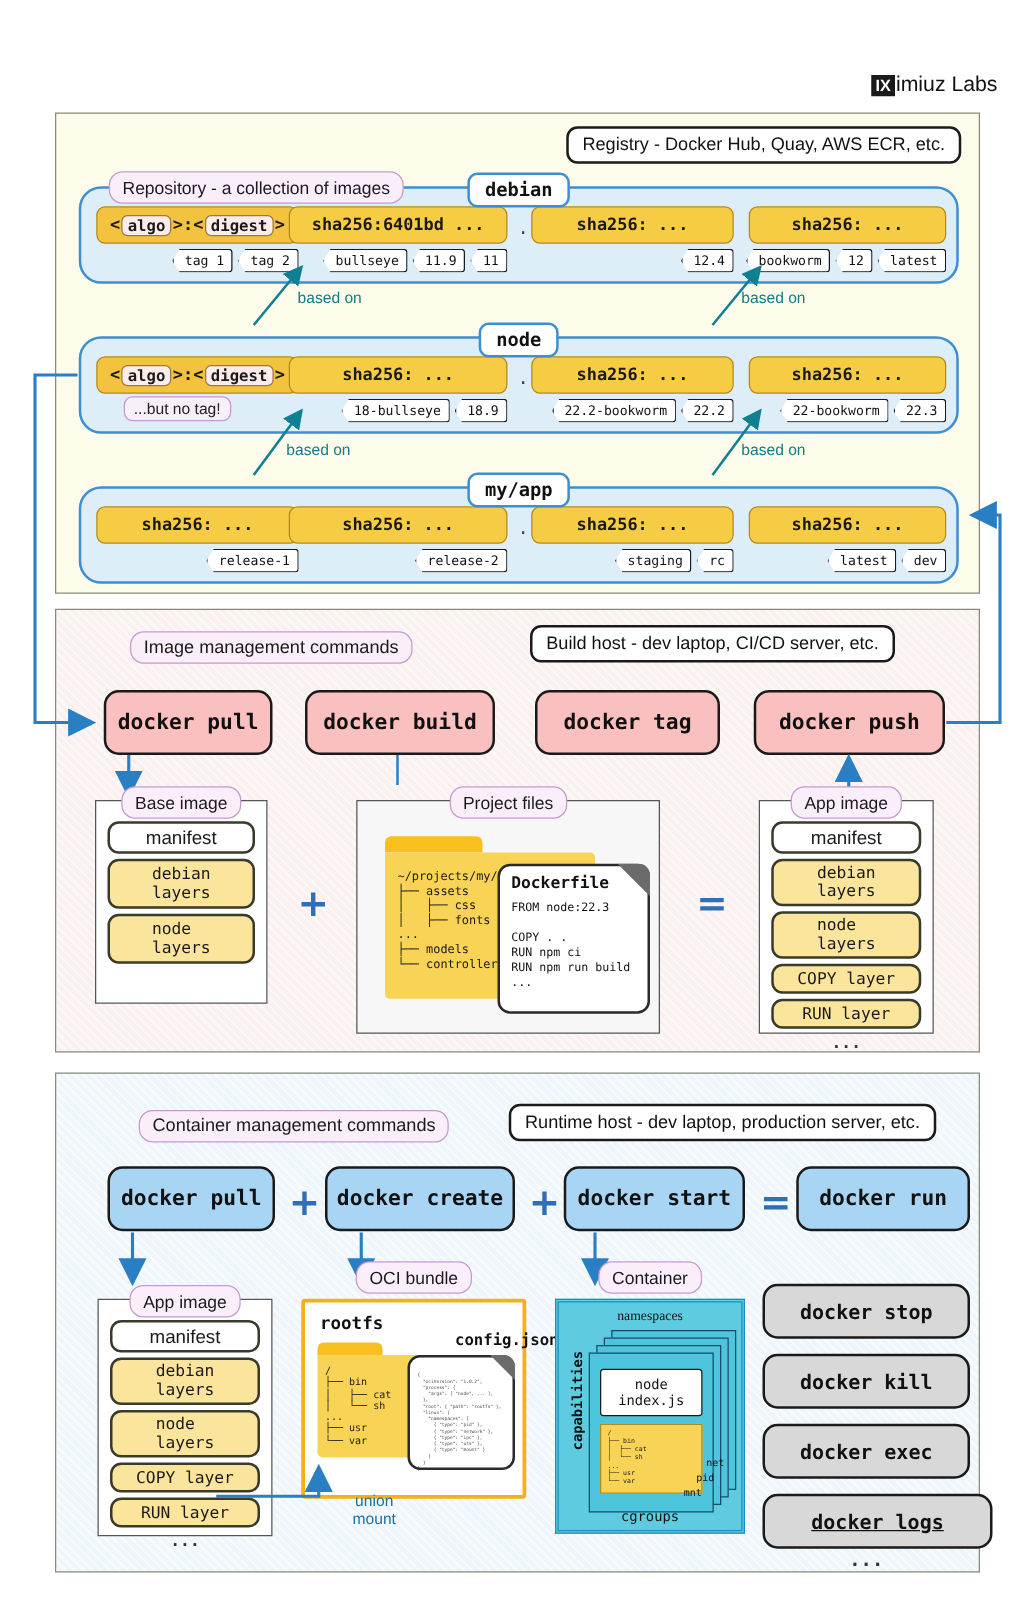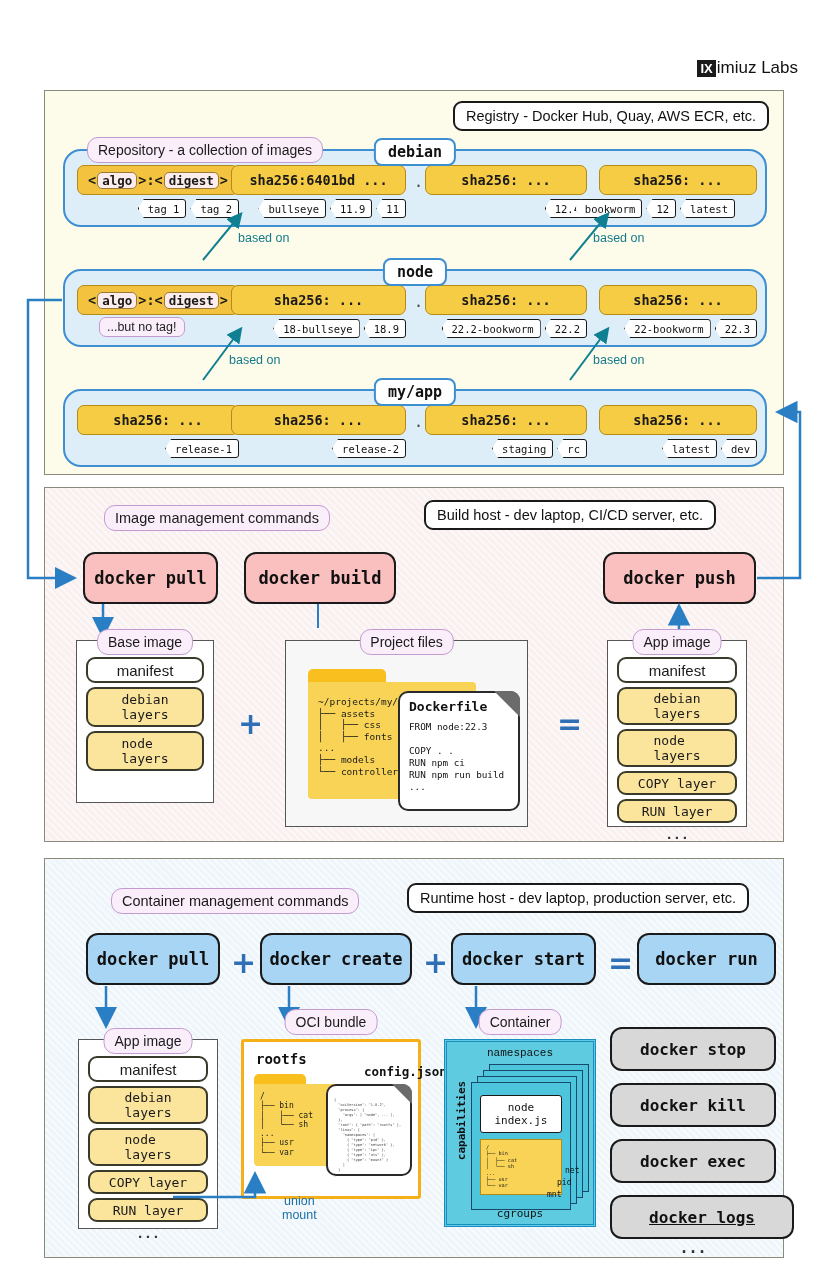--- a/index.html
+++ b/index.html
@@ -177,21 +177,21 @@
           <span class="tag">bullseye</span>
           <span class="tag">11.9</span>
           <span class="tag">11</span>
         </div>
         <div class="dots-sep" style="left: 349px;">...</div>
         <div class="digest-box" style="left: 360px; width: 162px;">sha256: ...</div>
         <div class="tagrow" style="left: 368px; width: 154px; justify-content: flex-end;">
           <span class="tag">12.4</span>
         </div>
         <div class="digest-box" style="left: 534px; width: 158px;">sha256: ...</div>
-        <div class="tagrow" style="left: 542px; width: 128px; justify-content: flex-end;">
+        <div class="tagrow" style="left: 542px; width: 150px; justify-content: flex-end;">
           <span class="tag">bookworm</span>
           <span class="tag">12</span>
           <span class="tag">latest</span>
         </div>
       </div>
       <div class="repo-row" style="top: 178px;">
         <div class="chip-blue repo-name">node</div>
         <div class="digest-box tpl" style="left: 12px; width: 162px;">&lt;<span class="inner-pill">algo</span>&gt;:&lt;<span class="inner-pill">digest</span>&gt;</div>
         <div class="pink-note" style="left: 34px;">...but no tag!</div>
         <div class="digest-box" style="left: 166px; width: 175px;">sha256: ...</div>
@@ -241,20 +241,21 @@
       <div class="basedon" style="left: 548px; top: 262px;">based on</div>
     </div>
 </div>
 
 <div class="section" id="image-section">
   <div class="chip-pink" style="position:absolute;left:59px;top:17px;font-size:14.5px;">Image management commands</div>
   <div class="chip-black" style="position:absolute;left:379px;top:12px;">Build host - dev laptop, CI/CD server, etc.</div>
 
   <div class="cmd cmd-pink" style="left:38px;top:64px;width:135px;height:52px;font-size:17px;">docker pull</div>
   <div class="cmd cmd-pink" style="left:199px;top:64px;width:152px;height:52px;font-size:17px;">docker build</div>
+  <div class="cmd cmd-pink" style="left:383px;top:64px;width:148px;height:52px;font-size:17px;">docker tag</div>
   <div class="cmd cmd-pink" style="left:558px;top:64px;width:153px;height:52px;font-size:17px;">docker push</div>
 
   <div class="artifact" style="left:31px;top:152px;width:138px;height:163px;">
     <div class="chip-pink art-title">Base image</div>
     <div id="base-layers" style="padding:16px 9px 0 9px;">
         <div class="layer layer-white" style="height: 26px; width: 100%; white-space: pre; line-height: 15px;">manifest</div>
         <div class="layer layer-yellow" style="height: 40px; width: 100%; white-space: pre; line-height: 15px;">debian
 layers</div>
         <div class="layer layer-yellow" style="height: 40px; width: 100%; white-space: pre; line-height: 15px;">node
 layers</div>
@@ -366,21 +367,21 @@
     ]
   }
 }</div>
     </div>
     <div style="position:absolute;left:38px;top:152px;font-size:12.5px;color:#1a6fa8;white-space:pre;line-height:14px;text-align:center;">union
 mount</div>
   </div>
 
   <div style="position:absolute;left:399px;top:180px;width:152px;height:188px;border:3px double #1a8fbf;background:#5ecbe0;padding:16px;">
     <div class="chip-pink art-title" style="top:-33px;">Container</div>
-    <div style="position:absolute;left:0;right:0;top:5px;text-align:center;font-family:Liberation Mono, monospace;font-size:11px;color:#111;">namespaces</div>
+    <div style="position:absolute;left:0;right:0;top:5px;text-align:center;font-family:Liberation Serif, serif;font-size:11px;color:#111;">namespaces</div>
     <div style="position:absolute;left:0;right:0;bottom:4px;text-align:center;font-family:'DejaVu Sans Mono',monospace;font-size:11px;color:#111;">cgroups</div>
     <div style="position:absolute;left:-25px;top:72px;transform:rotate(-90deg);font-family:'DejaVu Sans Mono',monospace;font-size:11px;font-weight:700;color:#111;">capabilities</div>
     <div class="ns-layer" style="left:42px;top:22px;width:100px;height:128px;"></div>
     <div class="ns-layer" style="left:36px;top:28px;width:100px;height:128px;"></div>
     <div class="ns-layer" style="left:30px;top:34px;width:100px;height:128px;"></div>
     <div class="ns-layer" style="left:24px;top:40px;width:100px;height:128px;">
       <div style="background:#fff;border:1.5px solid #1a1a1a;border-radius:3px;margin:12px 8px 6px 8px;padding:5px 0;text-align:center;
                   font-family:'DejaVu Sans Mono',monospace;font-size:11px;line-height:13px;white-space:pre;color:#111;">node
 index.js</div>
       <div style="background:#f8d355;border:1.5px solid #b58b17;margin:0 8px;height:56px;overflow:hidden;">

